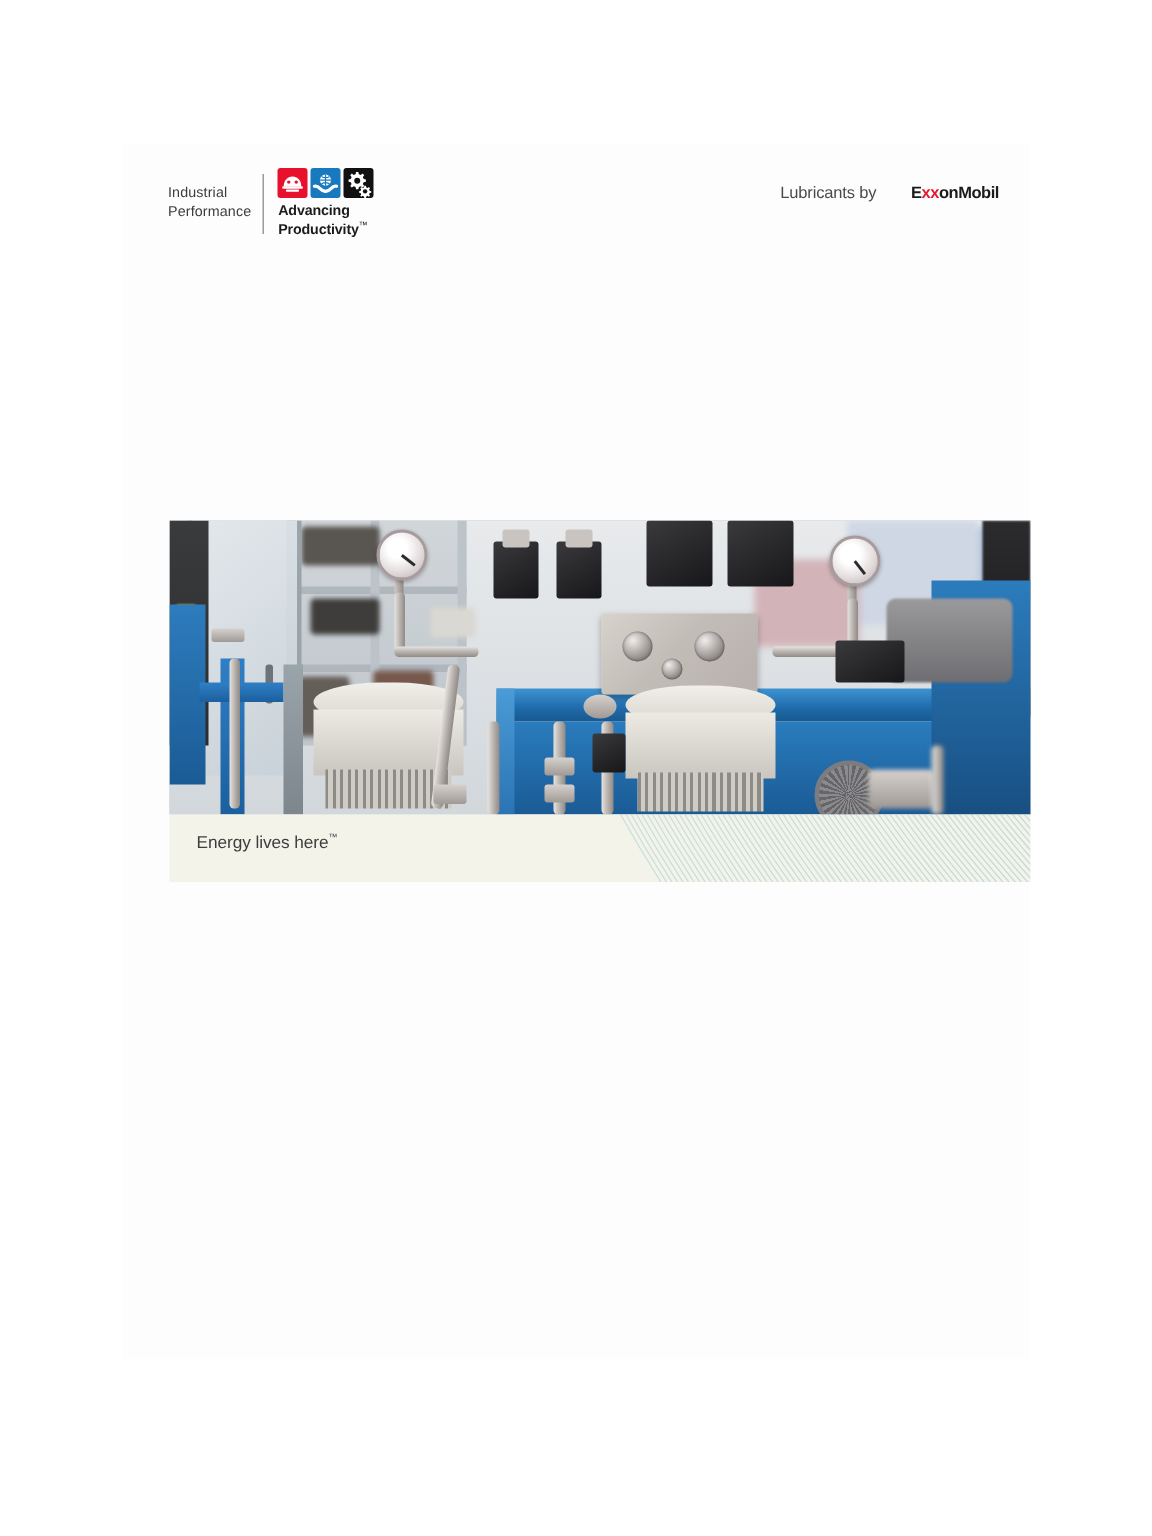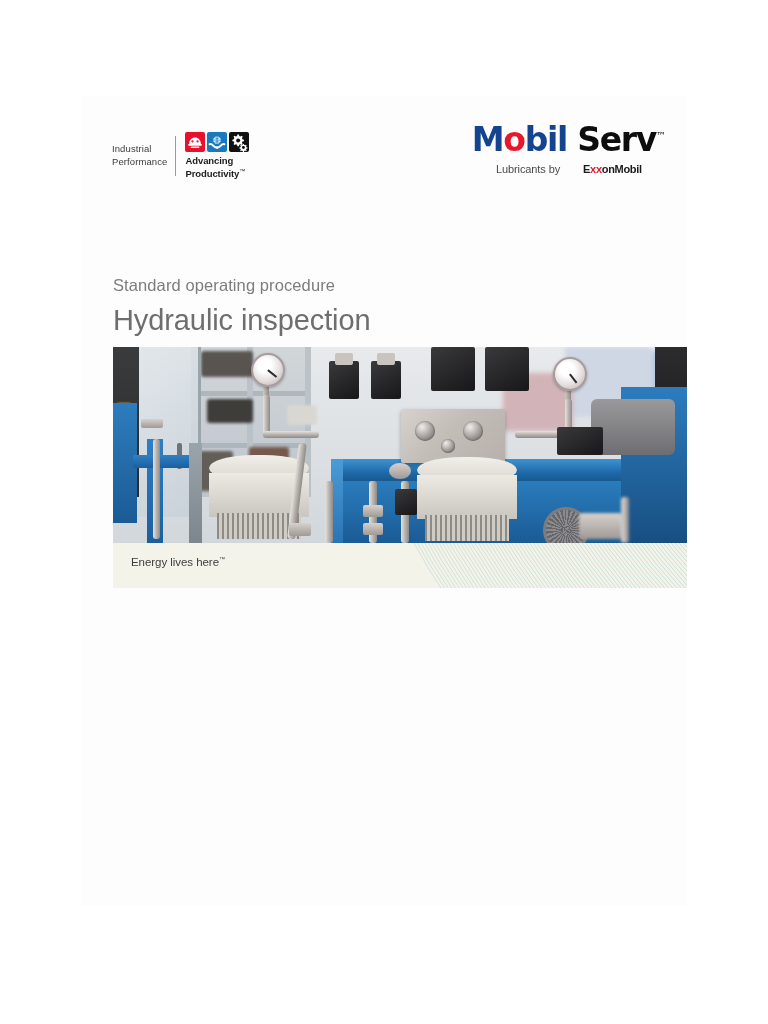--- a/index.html
+++ b/index.html
@@ -31,21 +31,21 @@
     left: 0;
     top: 0;
     width: 604px;
     height: 110px;
   }
 
   
   #il-lockup {
     position: absolute;
     left: 30px;
-    top: 36px;
+    top: 16px;
     display: flex;
     align-items: center;
   }
   #il-words {
     font-size: 9.5px;
     line-height: 12.5px;
     color: #3c3c3c;
     letter-spacing: 0.1px;
     white-space: nowrap;
     padding-right: 8px;
@@ -449,29 +449,24 @@
 
         </div>
         <div id="ap-text">
           <div>Advancing</div>
           <div><span>Productivity</span><span class="tm">™</span></div>
         </div>
       </div>
     </div>
 
     <div id="mobilserv-lockup">
-      <div id="mobilserv-wordmark"><span class="mobil-blue">M</span><span class="mobil-red">o</span><span class="mobil-blue">bil</span> <span class="serv-black">Serv</span><span class="tm">™</span></div>
       <div id="mobilserv-tagline"><span>Lubricants by </span><span class="exxon-bold"><span>E</span><span class="exxon-x">xx</span><span>onMobil</span></span></div>
     </div>
   </div>
 
-  <div id="title-block">
-    <div id="doc-kicker">Standard operating procedure</div>
-    <div id="doc-title">Hydraulic inspection</div>
-  </div>
 
   <div id="hero">
     <div id="hero-photo">
       <div class="bg-wall"></div>
 
       <div class="bg-poster" style="left:452px;top:0;width:86px;height:70px;"></div>
       <div class="bg-pink" style="left:390px;top:26px;width:70px;height:58px;"></div>
       <div class="bg-poster" style="left:538px;top:4px;width:36px;height:48px;background:#b9c8dd;"></div>
 
       <div class="shelf-unit">

